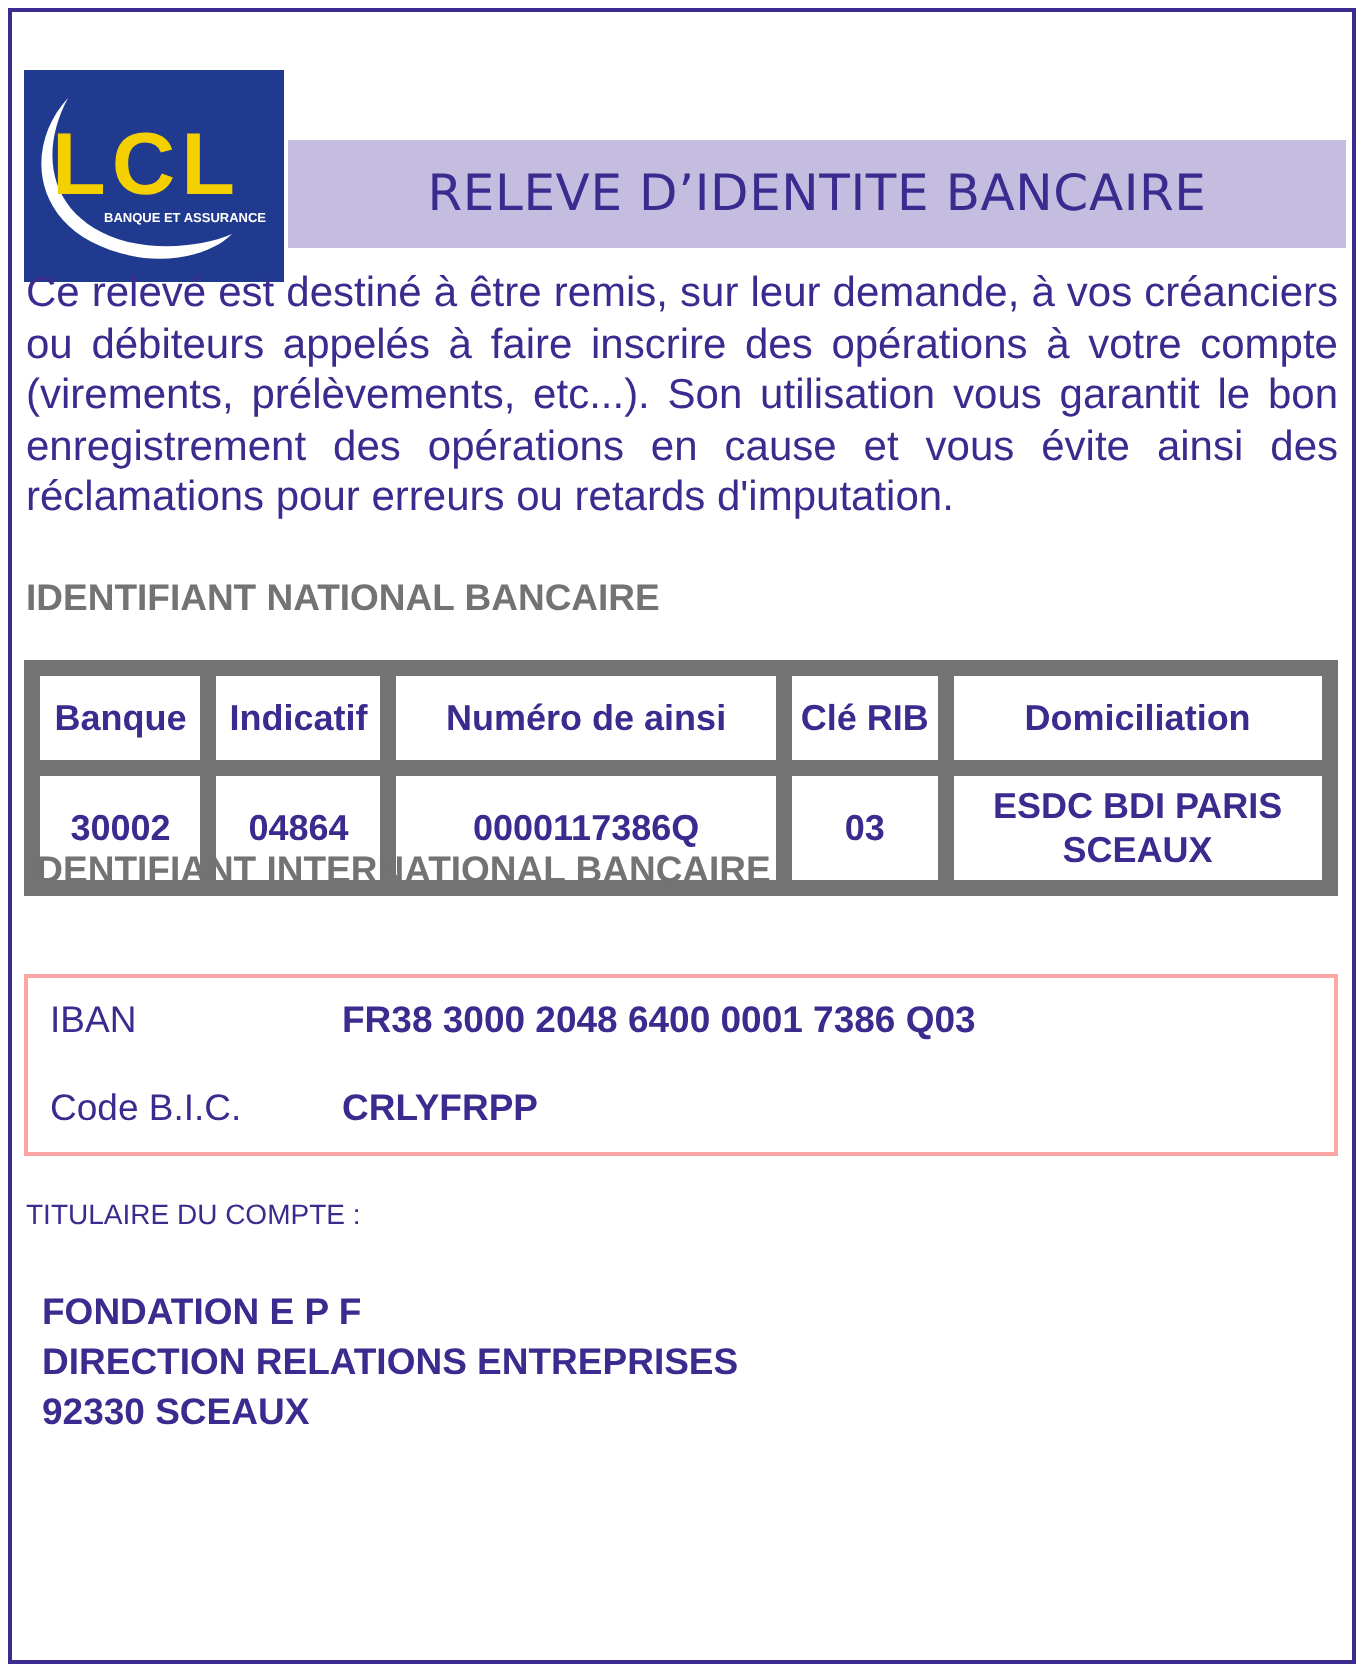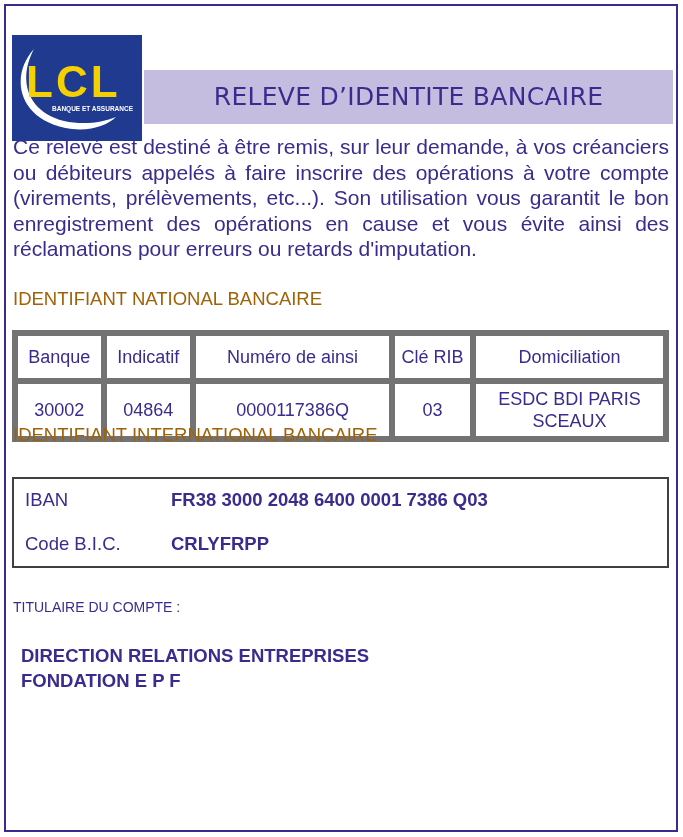--- a/index.html
+++ b/index.html
@@ -24,34 +24,34 @@
     .header-title {
       position: absolute; left: 0; top: 0; width: 100%; height: 54px;
       line-height: 54px; text-align: center; font-size: 25px;
       font-family: "DejaVu Sans", sans-serif; color: #3b2b8f; letter-spacing: 0.3px;
     }
     .intro {
       position: absolute; left: 13px; top: 134px; width: 656px;
       font-size: 21px; line-height: 25.5px; text-align: justify; color: #3b2b8f;
     }
     .section-title {
-      position: absolute; left: 13px; font-size: 18.5px; font-weight: normal; color: #a16207;
+      position: absolute; left: 13px; font-size: 18.5px; font-weight: bold; color: #737373;
     }
     .rib-table {
       position: absolute; left: 12px; top: 330px; width: 657px; border-collapse: collapse;
     }
     .rib-table th, .rib-table td {
-      border: 6px solid #737373; text-align: center; font-weight: normal;
+      border: 8px solid #737373; text-align: center; font-weight: bold;
       font-size: 18px; color: #3b2b8f; padding: 0;
     }
     .rib-table th { height: 42px; }
     .rib-table td { height: 52px; line-height: 22px; }
     .iban-box {
-      position: absolute; left: 12px; top: 477px; width: 653px; height: 87px;
-      border: 2px solid #404040;
+      position: absolute; left: 12px; top: 487px; width: 653px; height: 87px;
+      border: 2px solid #fca5a5;
     }
     .iban-row { position: absolute; left: 11px; font-size: 18.5px; color: #3b2b8f; }
     .iban-label { position: absolute; left: 0; white-space: nowrap; }
     .iban-value { position: absolute; left: 146px; font-weight: bold; white-space: nowrap; }
     .holder-label { position: absolute; left: 13px; top: 599px; font-size: 14px; color: #3b2b8f; }
     .holder-lines { position: absolute; left: 21px; top: 643px; font-size: 18.5px; font-weight: bold; line-height: 25px; color: #3b2b8f; }
     .holder-lines div { white-space: nowrap; }
   </style>
 </head>
 <body>
@@ -115,15 +115,16 @@
   </div>
   <div class="iban-row" style="top:54px;">
     <span class="iban-label">Code B.I.C.</span>
     <span class="iban-value">CRLYFRPP</span>
   </div>
 </div>
 
 <div class="holder-label">TITULAIRE DU COMPTE :</div>
 
 <div class="holder-lines">
+  <div>FONDATION E P F</div>
   <div>DIRECTION RELATIONS ENTREPRISES</div>
-  <div>FONDATION E P F</div>
+  <div>92330 SCEAUX</div>
 </div>
 
 </body></html>

